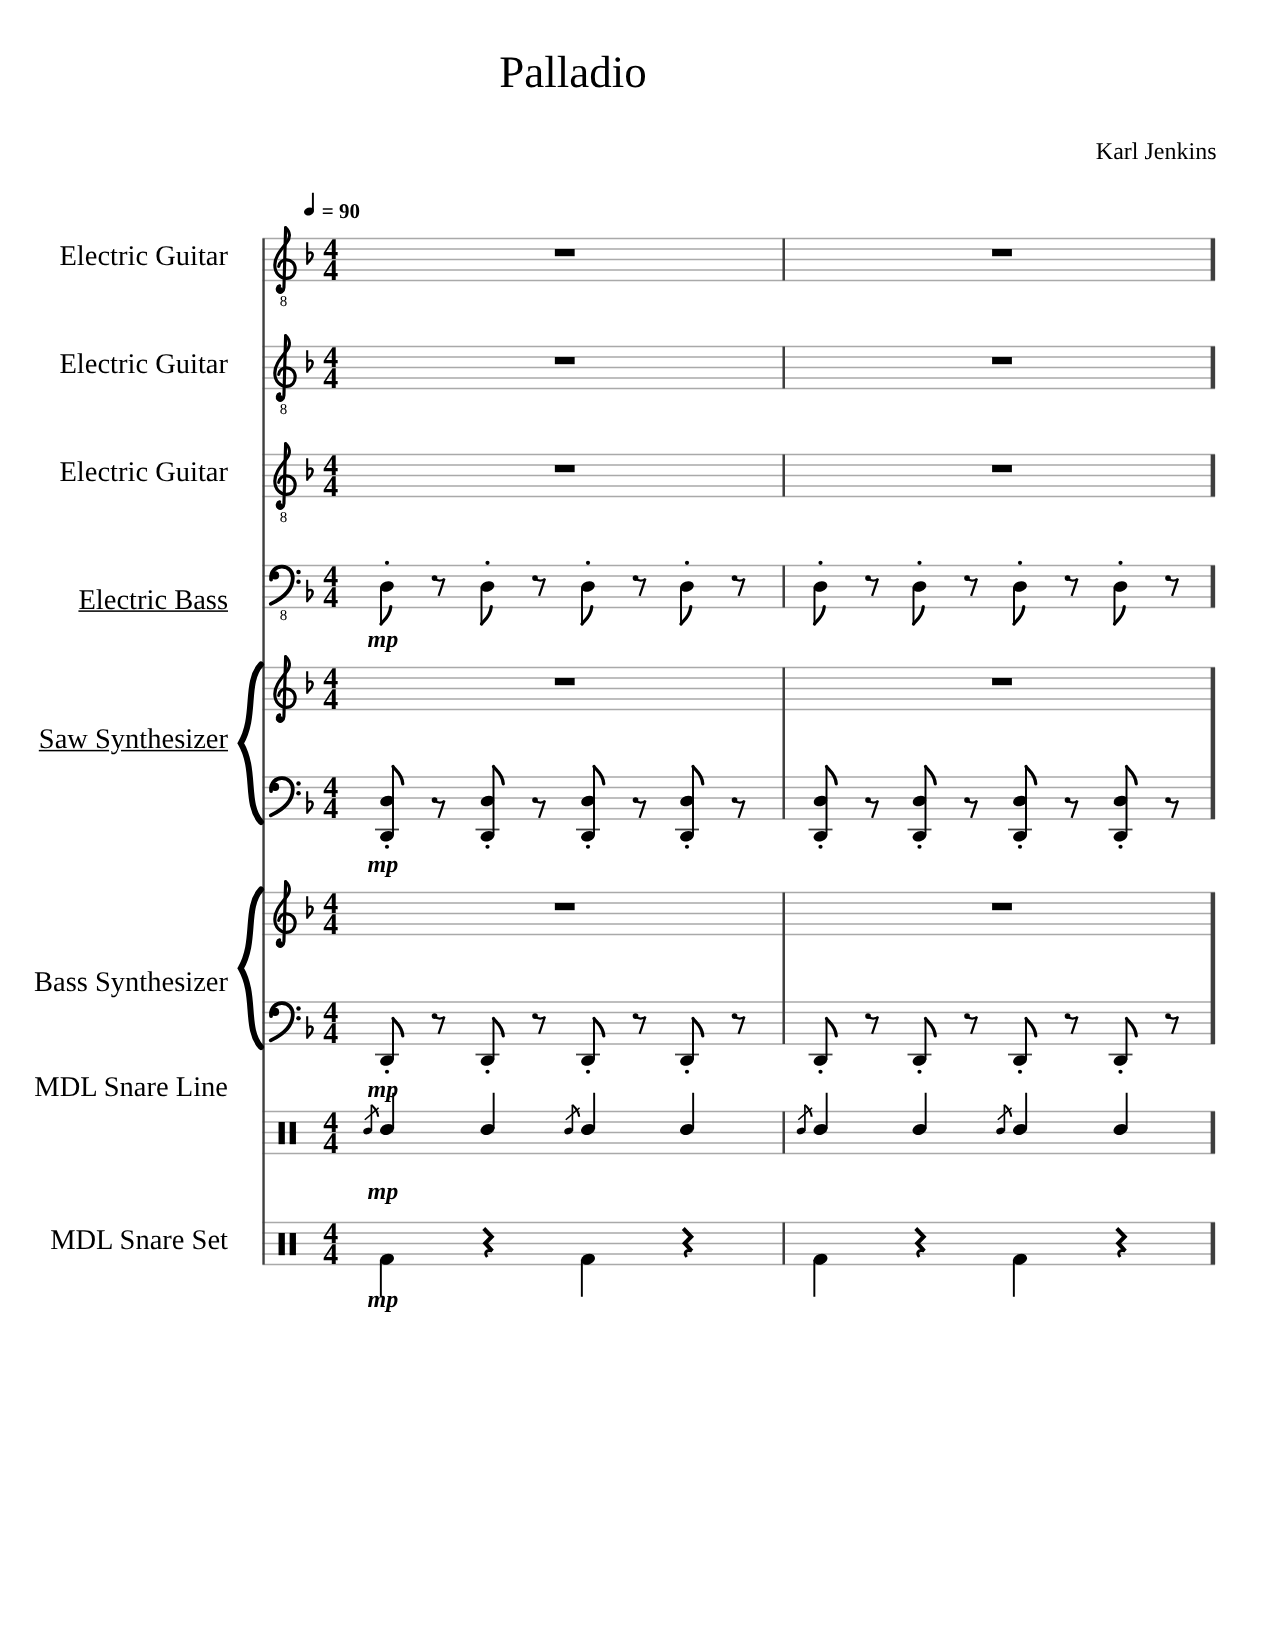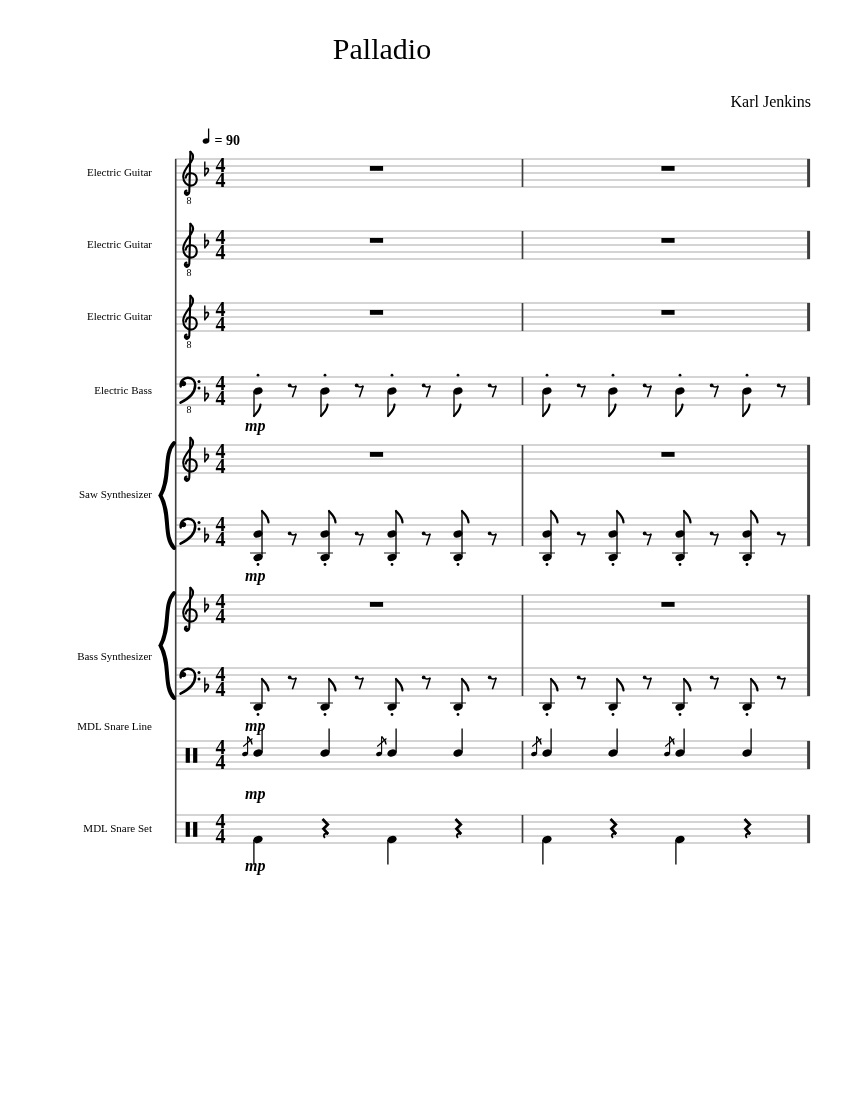--- a/index.html
+++ b/index.html
@@ -2,35 +2,35 @@
 <html><head>
 <meta charset="utf-8">
 <style>
   html,body{margin:0;padding:0;background:#fff;}
   .page{position:relative;width:850px;height:1100px;background:#ffffff;overflow:hidden;
         font-family:"Liberation Serif", serif;color:#000;}
   .title{position:absolute;top:32px;left:0;width:764px;text-align:center;
          font-size:30px;line-height:34px;font-family:"Liberation Serif", serif;}
   .composer{position:absolute;top:93px;right:39px;font-size:16px;font-family:"Liberation Serif", serif;}
   .inst-label{position:absolute;right:698px;transform:translateY(-55%);white-space:nowrap;
-              font-size:11px;font-family:"Liberation Serif", serif;}
+              font-size:19px;font-family:"Liberation Serif", serif;}
   svg{position:absolute;top:0;left:0;}
 </style>
 </head>
 <body>
 
 <div class="page">
   <div class="title">Palladio</div>
   <div class="composer">Karl Jenkins</div>
   <div id="labels">
       <div class="inst-label" style="top: 173px;">Electric Guitar</div>
       <div class="inst-label" style="top: 245px;">Electric Guitar</div>
       <div class="inst-label" style="top: 317px;">Electric Guitar</div>
-      <div class="inst-label" style="top: 391px;">Electric Bass</div>
-      <div class="inst-label" style="top: 495px;">Saw Synthesizer</div>
+      <div class="inst-label" style="top: 402px; text-decoration: underline;">Electric Bass</div>
+      <div class="inst-label" style="top: 495px; text-decoration: underline;">Saw Synthesizer</div>
       <div class="inst-label" style="top: 645px; margin-top: 12px;">Bass Synthesizer</div>
       <div class="inst-label" style="top: 727px;">MDL Snare Line</div>
       <div class="inst-label" style="top: 829px;">MDL Snare Set</div>
     </div>
   <svg id="score-svg" width="850" height="1100" viewBox="0 0 850 1100">
       <g>
         <line x1="175" y1="159" x2="810" y2="159" stroke="#a9a9a9" stroke-width="1"></line>
         <line x1="175" y1="166" x2="810" y2="166" stroke="#a9a9a9" stroke-width="1"></line>
         <line x1="175" y1="173" x2="810" y2="173" stroke="#a9a9a9" stroke-width="1"></line>
         <line x1="175" y1="180" x2="810" y2="180" stroke="#a9a9a9" stroke-width="1"></line>

